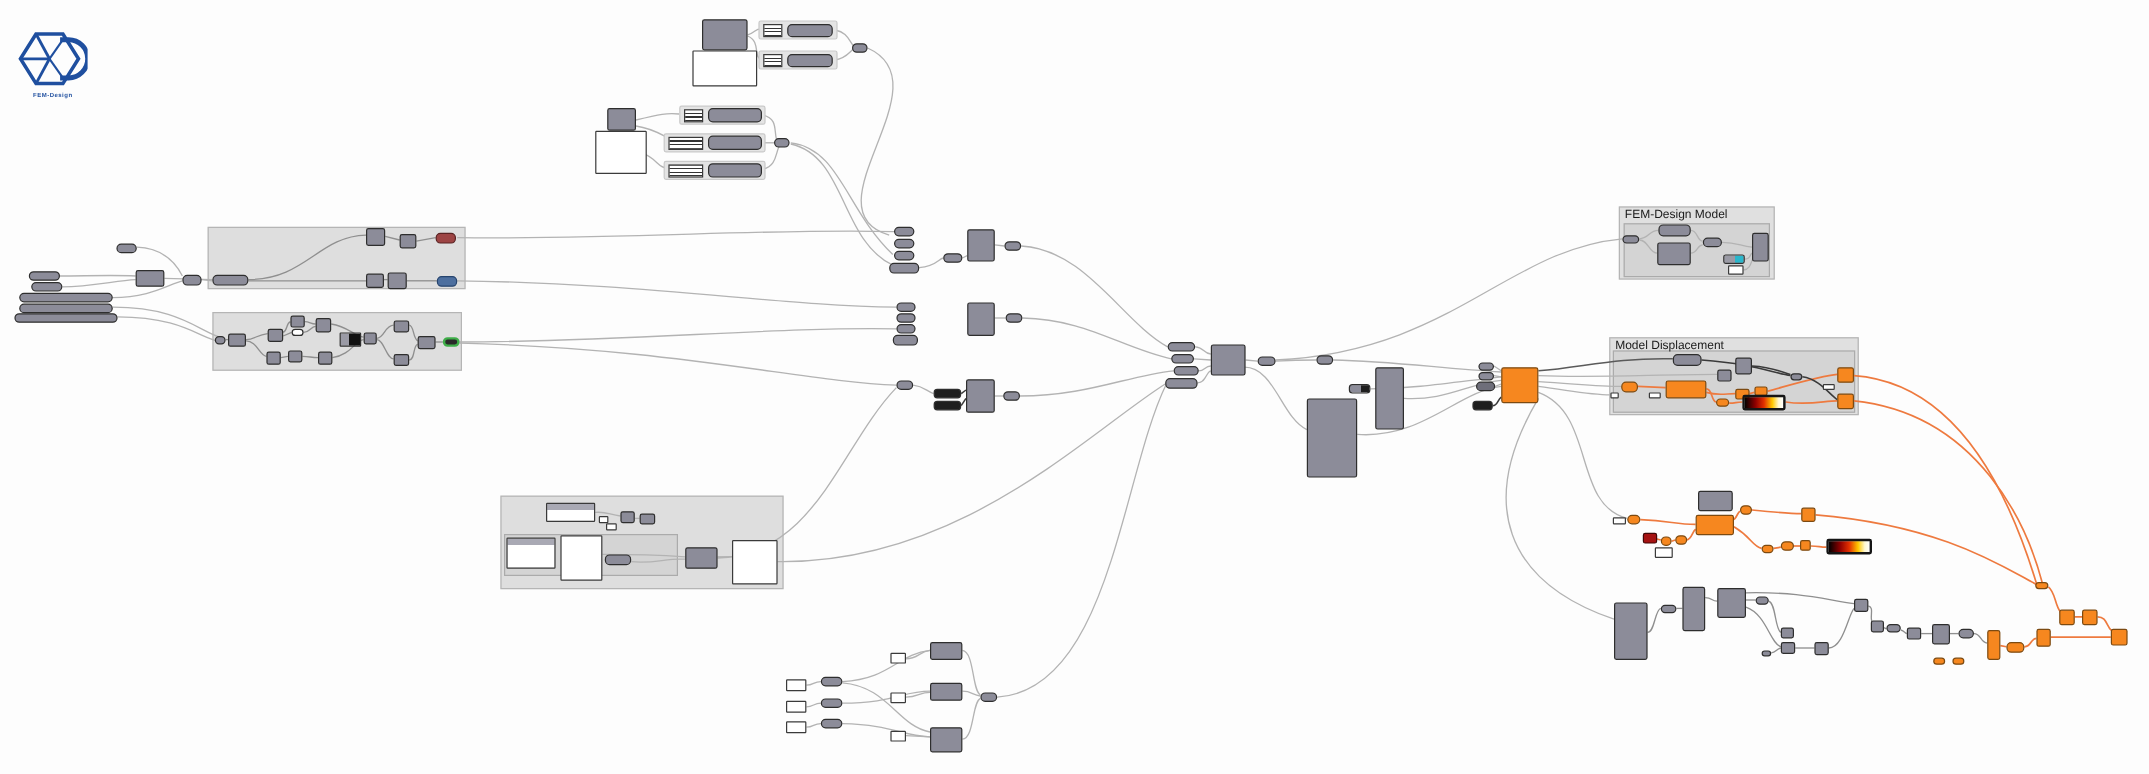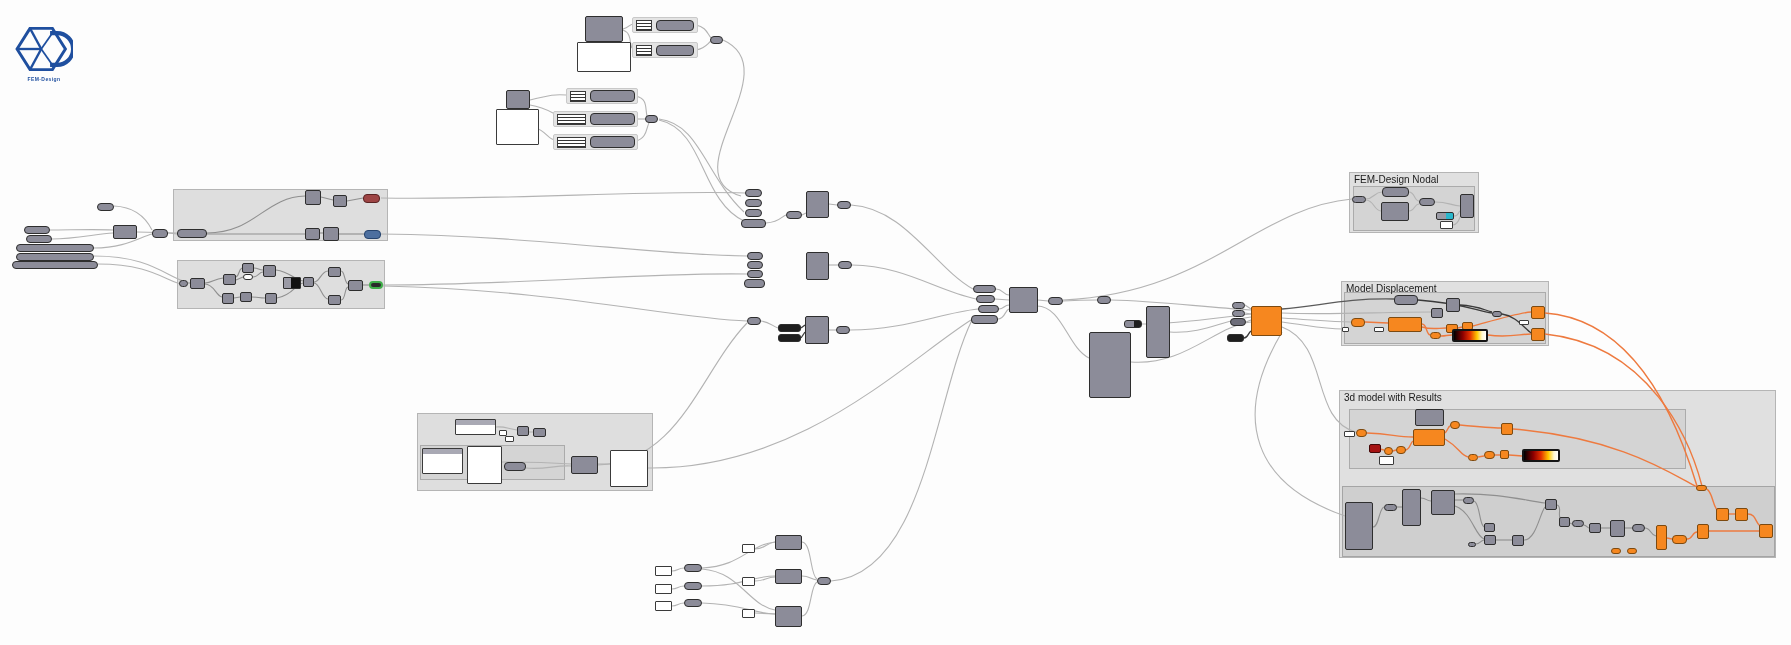--- a/index.html
+++ b/index.html
@@ -52,34 +52,29 @@
 
   <div class="group plain" style="left:173px;top:189px;width:213px;height:50px;"></div>
 
   <div class="group plain" style="left:177px;top:260px;width:206px;height:47px;"></div>
 
   <div class="group plain" style="left:417px;top:413px;width:234px;height:76px;">
     <div class="inner" style="left:2px;top:31px;width:143px;height:33px;"></div>
   </div>
 
   <div class="group" style="left:1349px;top:172px;width:128px;height:59px;">
-    <span class="group-label">FEM-Design Nodal</span>
+    <span class="group-label">FEM-Design Model</span>
     <div class="inner" style="left:3px;top:13px;width:120px;height:43px;"></div>
   </div>
 
   <div class="group" style="left:1341px;top:281px;width:206px;height:63px;">
     <span class="group-label">Model Displacement</span>
     <div class="inner" style="left:2px;top:10px;width:200px;height:50px;"></div>
   </div>
 
-  <div class="group" style="left:1339px;top:390px;width:435px;height:166px;">
-    <span class="group-label">3d model with Results</span>
-    <div class="inner" style="left:9px;top:18px;width:335px;height:58px;"></div>
-    <div class="inner sub2" style="left:2px;top:95px;width:431px;height:69px;"></div>
-  </div>
 
   <svg id="wires" width="1791" height="645">
       <path d="M50 230 C70 230,95 229,113 230" fill="none" stroke="#b3b3b3" stroke-width="1.1"></path>
       <path d="M52 239 C75 239,96 234,113 233" fill="none" stroke="#b3b3b3" stroke-width="1.1"></path>
       <path d="M94 248 C125 248,140 237,152 234" fill="none" stroke="#b3b3b3" stroke-width="1.1"></path>
       <path d="M94 256 C150 256,165 276,186 282" fill="none" stroke="#b3b3b3" stroke-width="1.1"></path>
       <path d="M98 264 C155 264,168 284,186 285" fill="none" stroke="#b3b3b3" stroke-width="1.1"></path>
       <path d="M114 206 C138 207,148 222,152 230" fill="none" stroke="#b3b3b3" stroke-width="1.1"></path>
       <path d="M137 232 L177 233" fill="none" stroke="#b3b3b3" stroke-width="1.1"></path>
       <path d="M168 233 L177 234" fill="none" stroke="#b3b3b3" stroke-width="1.1"></path>

